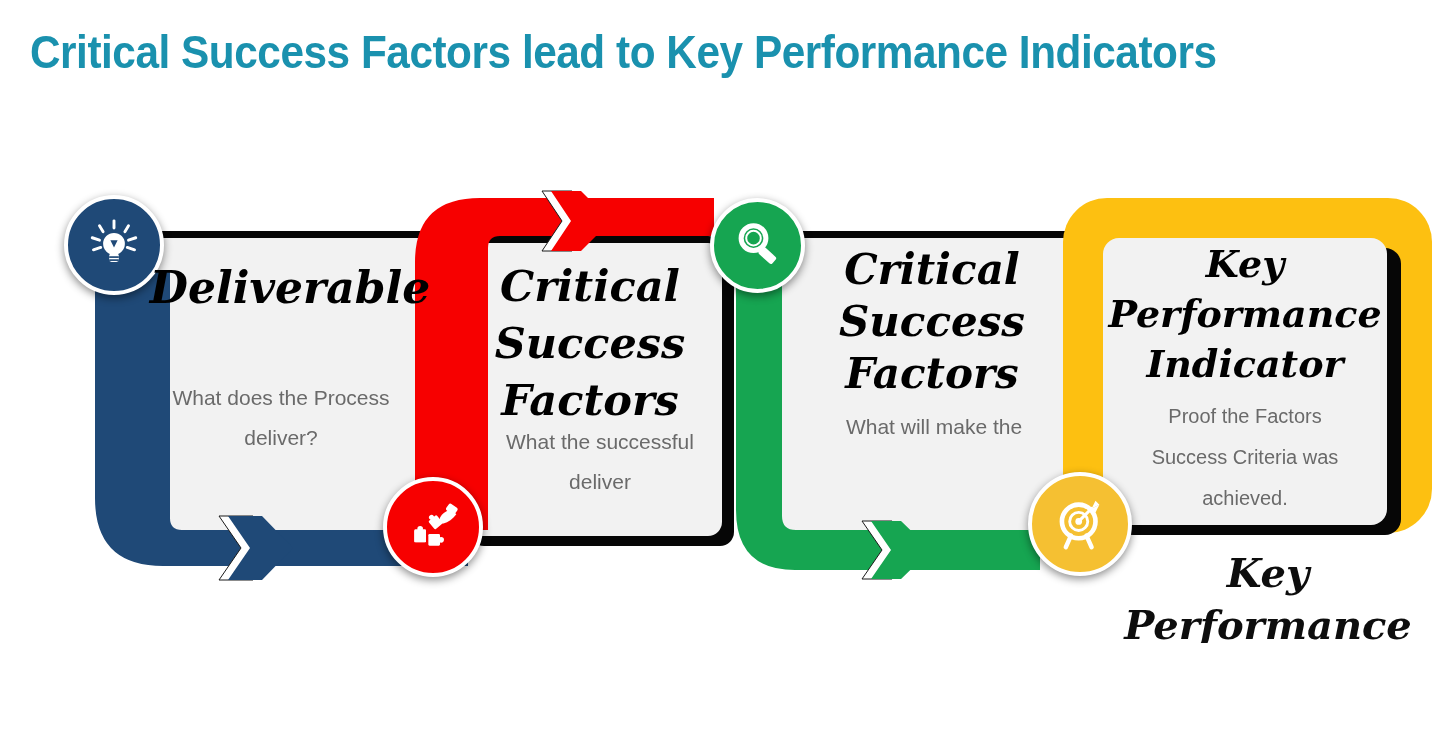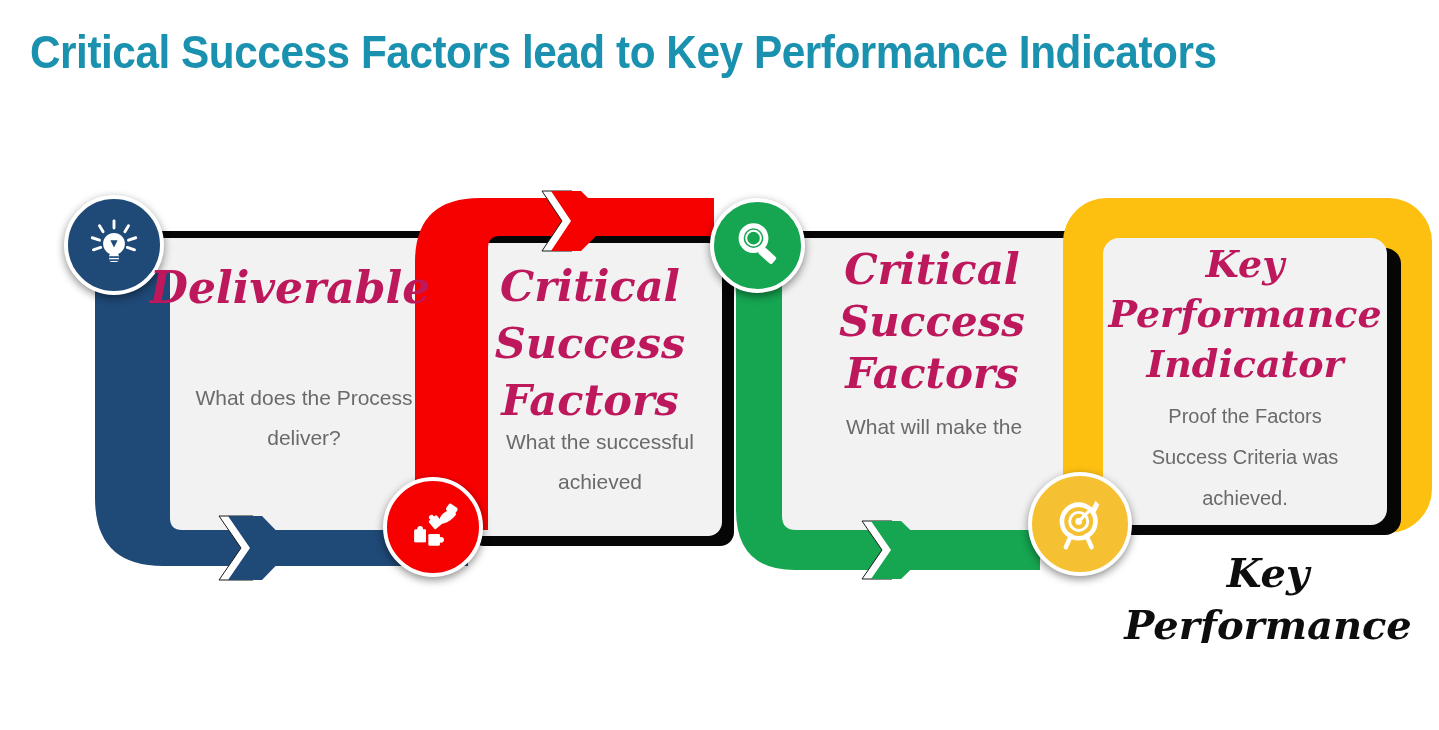--- a/index.html
+++ b/index.html
@@ -16,21 +16,21 @@
   #yellow-frame{left:1063px;top:198px;width:369px;height:335px;border-radius:44px;z-index:1;}
   #card4{left:1103px;top:238px;width:284px;height:287px;border-radius:16px;z-index:1;
          box-shadow:14px 10px 0 #060606;}
   
   #arrows{left:0;top:0;z-index:2;pointer-events:none;}
   
   .badge{position:absolute;border-radius:50%;border:4px solid #fff;z-index:3;
          box-shadow:0 3px 9px rgba(0,0,0,.45);display:flex;align-items:center;justify-content:center;}
   
   .tb{position:absolute;z-index:4;text-align:center;}
-  .head{font-family:"DejaVu Serif","Liberation Serif",serif;font-weight:bold;font-style:italic;color:#be185d;}
+  .head{font-family:"DejaVu Serif","Liberation Serif",serif;font-weight:bold;font-style:italic;color:#000000;}
   .body{color:#6a6a6a;}
   #footer-label{font-family:"DejaVu Serif","Liberation Serif",serif;font-weight:bold;font-style:italic;color:#0d0d0d;}
 </style>
 </head>
 <body>
 
 <div id="canvas">
 
   <div id="title" class="abs" style="color:#1A91AE;">Critical Success Factors lead to Key Performance Indicators</div>
 
@@ -110,33 +110,33 @@
       <polygon points="33,12 39,9 36,15" fill="#ffffff"></polygon>
       <polygon points="33,12 36,6 39,9" fill="#ffffff"></polygon>
       <line x1="17" y1="33" x2="13" y2="42" stroke="#ffffff" stroke-width="3.4" stroke-linecap="round"></line>
       <line x1="29" y1="33" x2="33" y2="42" stroke="#ffffff" stroke-width="3.4" stroke-linecap="round"></line>
     </svg>
   </div>
 
   <div class="tb head" style="left:130px;top:262px;width:320px;font-size:44px;line-height:52px;">
     <div>Deliverable</div>
   </div>
-  <div class="tb body" style="left:144px;top:378px;width:320px;font-size:21px;line-height:40px;">
+  <div class="tb body" style="left:121px;top:378px;width:320px;font-size:21px;line-height:40px;">
     <div>What does the Process</div>
     <div>deliver?</div>
   </div>
 
   <div class="tb head" style="left:455px;top:258px;width:270px;font-size:43px;line-height:57px;">
     <div>Critical</div>
     <div>Success</div>
     <div>Factors</div>
   </div>
   <div class="tb body" style="left:450px;top:422px;width:300px;font-size:21px;line-height:40px;">
     <div>What the successful</div>
-    <div>achieved</div>
+    <div>deliver</div>
   </div>
 
   <div class="tb head" style="left:782px;top:244px;width:300px;font-size:42px;line-height:52px;">
     <div>Critical</div>
     <div>Success</div>
     <div>Factors</div>
   </div>
   <div class="tb body" style="left:779px;top:407px;width:310px;font-size:21px;line-height:40px;text-align:center;">
     <div>What will make the</div>
   </div>

